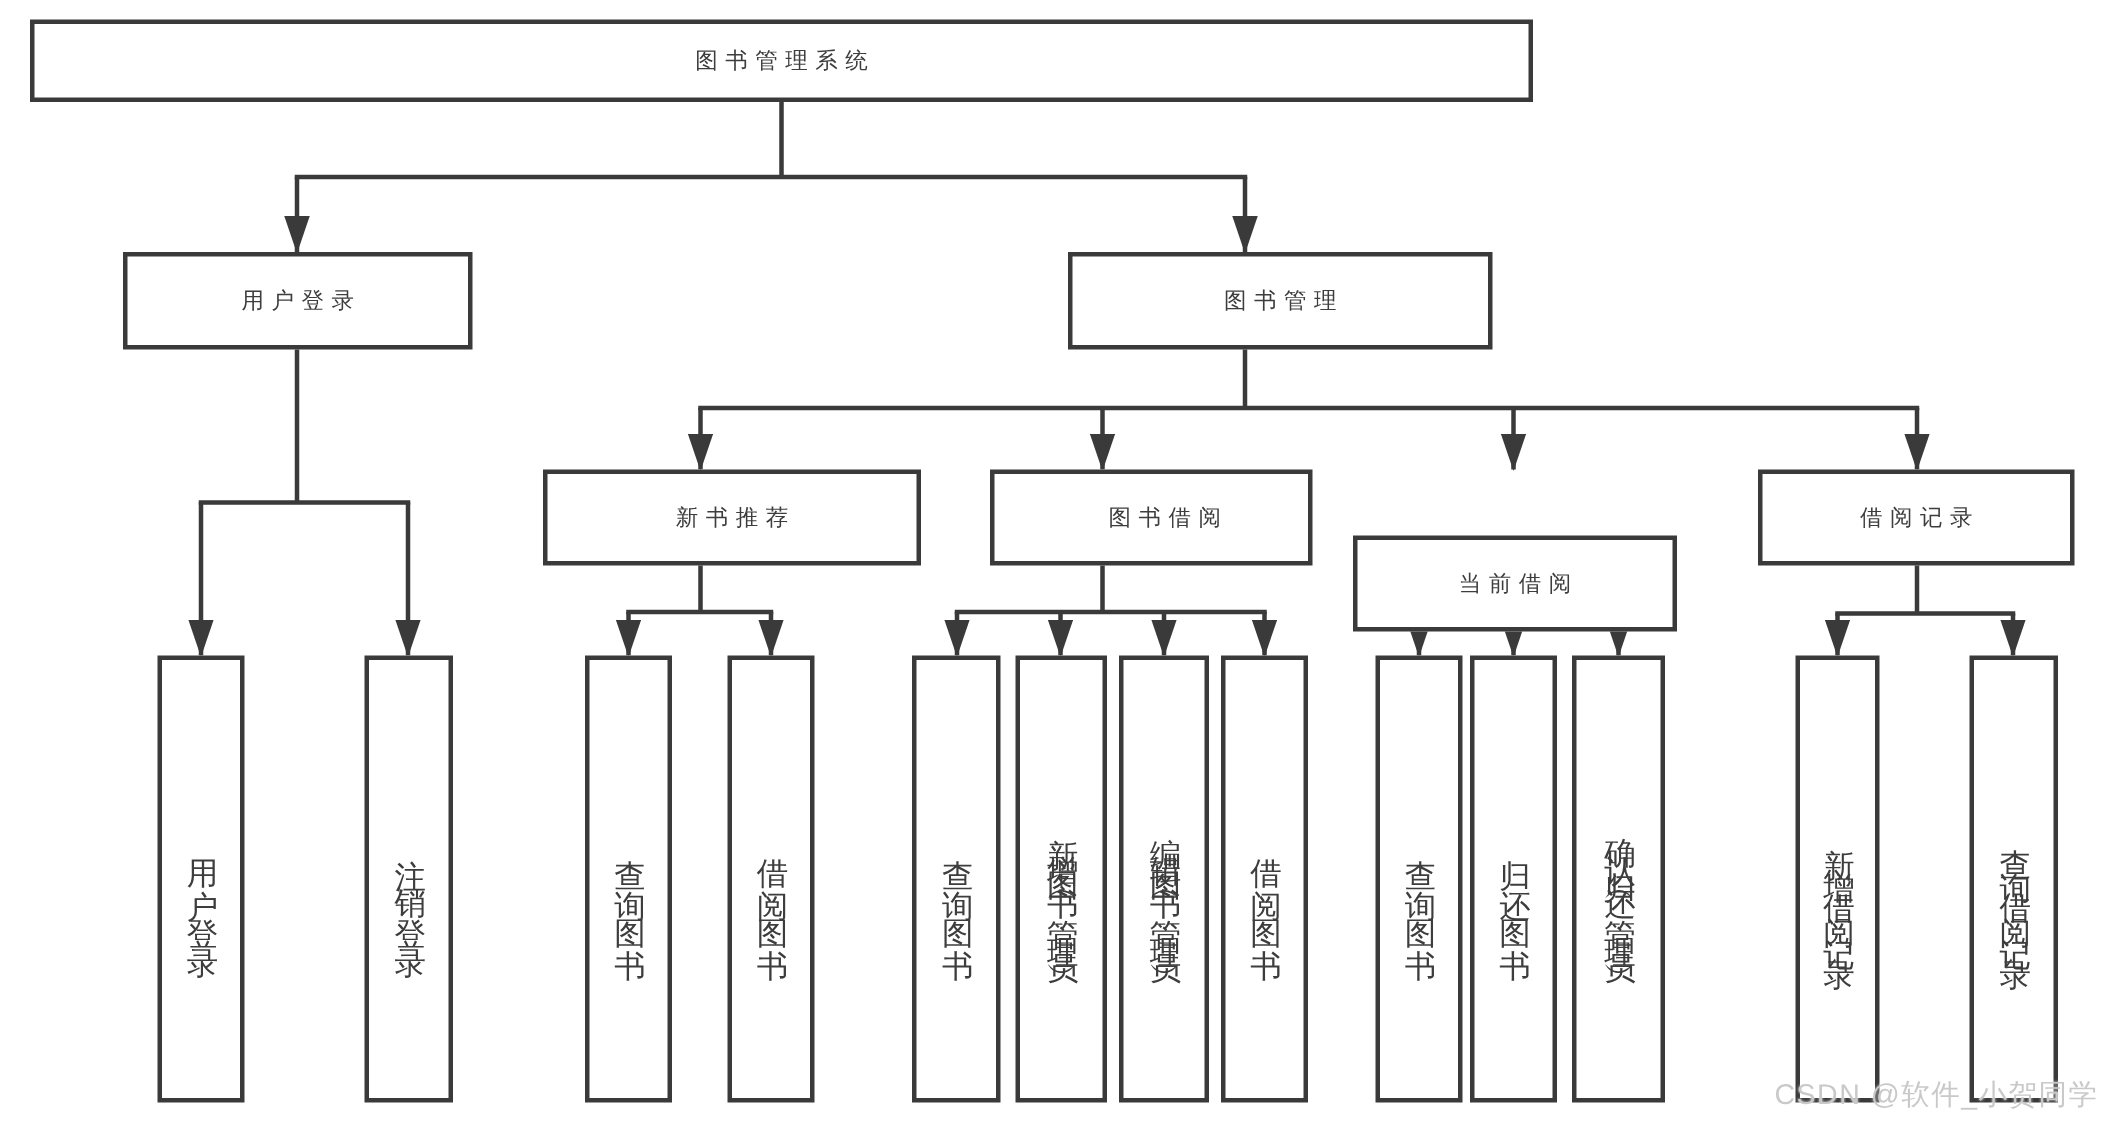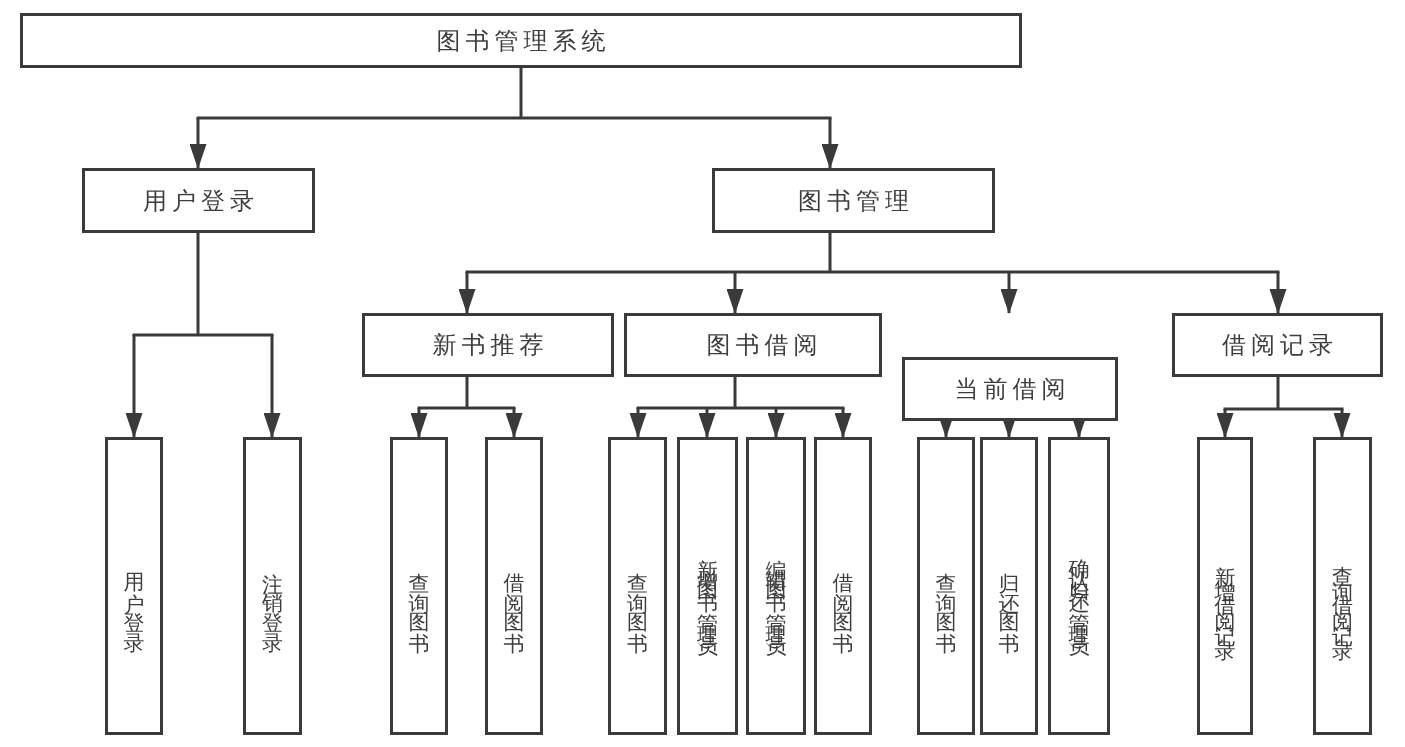--- a/index.html
+++ b/index.html
@@ -6,21 +6,21 @@
   .canvas{
     position:relative;width:1405px;height:747px;background:#ffffff;overflow:hidden;
     font-family:"Liberation Sans","DejaVu Sans",sans-serif;color:#3d3d3d;
   }
   .connectors{position:absolute;left:0;top:0;z-index:1;}
   .spine{fill:none;stroke:#3a3a3a;stroke-width:3;stroke-linecap:square;}
   .stem{stroke:#3a3a3a;stroke-width:3;stroke-linecap:butt;}
   .box{
     position:absolute;box-sizing:border-box;background:#ffffff;border:3px solid #3a3a3a;
     display:flex;align-items:center;justify-content:center;z-index:2;
-    font-size:24px;letter-spacing:5px;white-space:nowrap;
+    font-size:15px;letter-spacing:5px;white-space:nowrap;
   }
   .box span{display:block;}
   .hbox span{margin-right:-5px;} 
   .root{left:20px;top:13px;width:1002px;height:55px;}
   .lvl2{top:168px;height:65px;}
   .lvl3{top:313px;height:64px;}
   .tall{
     top:437px;height:298px;
     writing-mode:vertical-rl;text-orientation:mixed;
     font-size:21px;letter-spacing:0;
@@ -87,21 +87,21 @@
   <div class="box hbox lvl2" style="left:82px;width:233px;">
     <span>用户登录</span>
   </div>
   <div class="box hbox lvl2" style="left:712px;width:283px;">
     <span>图书管理</span>
   </div>
 
   <div class="box hbox lvl3" style="left:362px;width:252px;">
     <span>新书推荐</span>
   </div>
-  <div class="box hbox lvl3" style="left:624px;width:258px;padding-left:18px;">
+  <div class="box hbox lvl3" style="left:660px;width:215px;padding-left:18px;">
     <span>图书借阅</span>
   </div>
   <div class="box hbox lvl3" style="left:902px;width:216px;margin-top:44px;">
     <span>当前借阅</span>
   </div>
   <div class="box hbox lvl3" style="left:1172px;width:211px;font-family:Liberation Serif, serif;">
     <span>借阅记录</span>
   </div>
 
   <div class="box tall vs" style="left:105px;width:58px;">
@@ -137,14 +137,15 @@
   <div class="box tall vl" style="left:1048px;width:62px;">
     <span>确认归还（管理员）</span>
   </div>
   <div class="box tall vm" style="left:1197px;width:56px;">
     <span>新增借阅记录</span>
   </div>
   <div class="box tall vm" style="left:1313px;width:59px;">
     <span>查询借阅记录</span>
   </div>
 
+  <div class="watermark">CSDN @软件_小贺同学</div>
 
 </div>
 
 </body></html>

